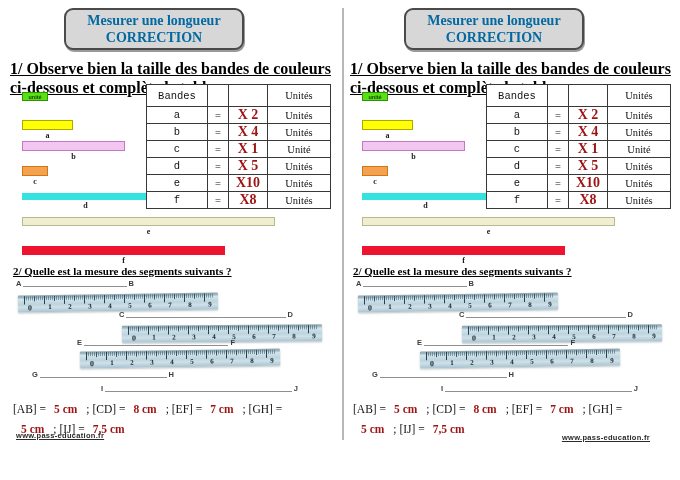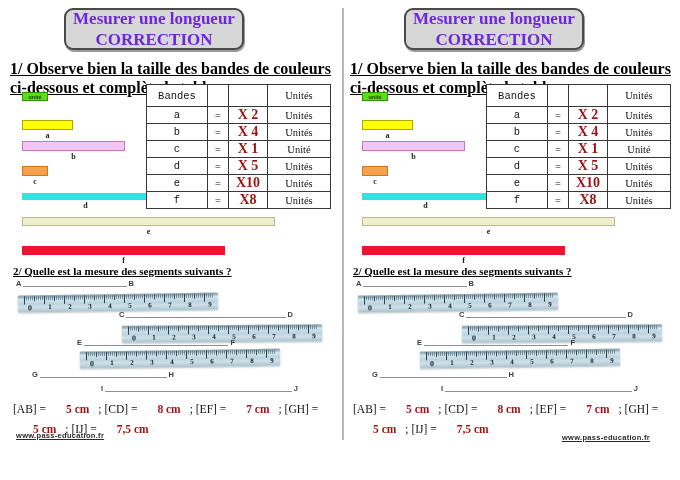--- a/index.html
+++ b/index.html
@@ -6,21 +6,21 @@
   #sheet{position:relative;width:680px;height:480px;background:#ffffff;overflow:hidden;
          font-family:"Liberation Serif",serif;}
   .divider{position:absolute;left:342px;top:8px;width:2px;height:432px;background:#b8b8b8;}
 
   .page{position:absolute;top:0;left:0;width:340px;height:480px;}
   .page.right{left:340px;}
 
   .title-box{position:absolute;left:64px;top:8px;width:176px;height:38px;
     background:#d7d7d7;border:2px solid #4a4a4a;border-radius:9px;
     display:flex;flex-direction:column;justify-content:center;text-align:center;
-    font-weight:bold;font-size:17px;color:#6d28d9;box-shadow:1px 2px 0 #9a9a9a;line-height:1.25;}
+    font-weight:bold;font-size:14px;color:#0369a1;box-shadow:1px 2px 0 #9a9a9a;line-height:1.25;}
 
   .h1{position:absolute;left:10px;top:59px;width:322px;font-weight:bold;font-size:16px;
       text-decoration:underline;color:#000;line-height:1.2;}
   .h2{position:absolute;left:13px;top:265px;font-weight:bold;font-size:11px;
       text-decoration:underline;color:#000;}
 
   .band{position:absolute;}
   .band .bar{box-sizing:border-box;font:bold 5.5px "Liberation Sans",sans-serif;
              text-align:center;line-height:8px;overflow:hidden;}
   .band .band-label{text-align:center;font:bold 8px "Liberation Serif",serif;color:#1c1c1c;margin-top:1px;}
@@ -56,21 +56,21 @@
     background-size:100% 8px,100% 5px,100% 4px;background-repeat:no-repeat;}
   .ruler .nums{position:absolute;left:2px;bottom:0px;width:200px;height:9px;display:flex;}
   .ruler .nums span{flex:0 0 20px;width:20px;text-align:center;
     font:bold 7px "Liberation Serif",serif;color:#17242f;}
   .ruler .nums span:first-child{font-size:8px;}
   .ruler-1{left:18px;top:294px;transform:rotate(-0.9deg);}
   .ruler-2{left:122px;top:325px;transform:rotate(-0.5deg);}
   .ruler-3{left:80px;top:350px;transform:rotate(-0.8deg);}
 
   .answers{position:absolute;left:13px;top:400px;width:318px;font-size:11.5px;color:#111;line-height:1.7;}
-  .answers .val{font-weight:bold;color:#9e1414;margin:0 9px 0 20px;}
+  .answers .val{font-weight:bold;color:#9e1414;margin:0 9px 0 8px;}
 
   .footer{position:absolute;left:16px;top:431px;
     font:bold 7.5px "Liberation Sans",sans-serif;color:#2a2a2a;letter-spacing:.3px;text-decoration:underline;}
   .page.right .footer{left:auto;right:30px;top:433px;}
 </style>
 </head>
 <body>
 
 <div id="sheet">
 

